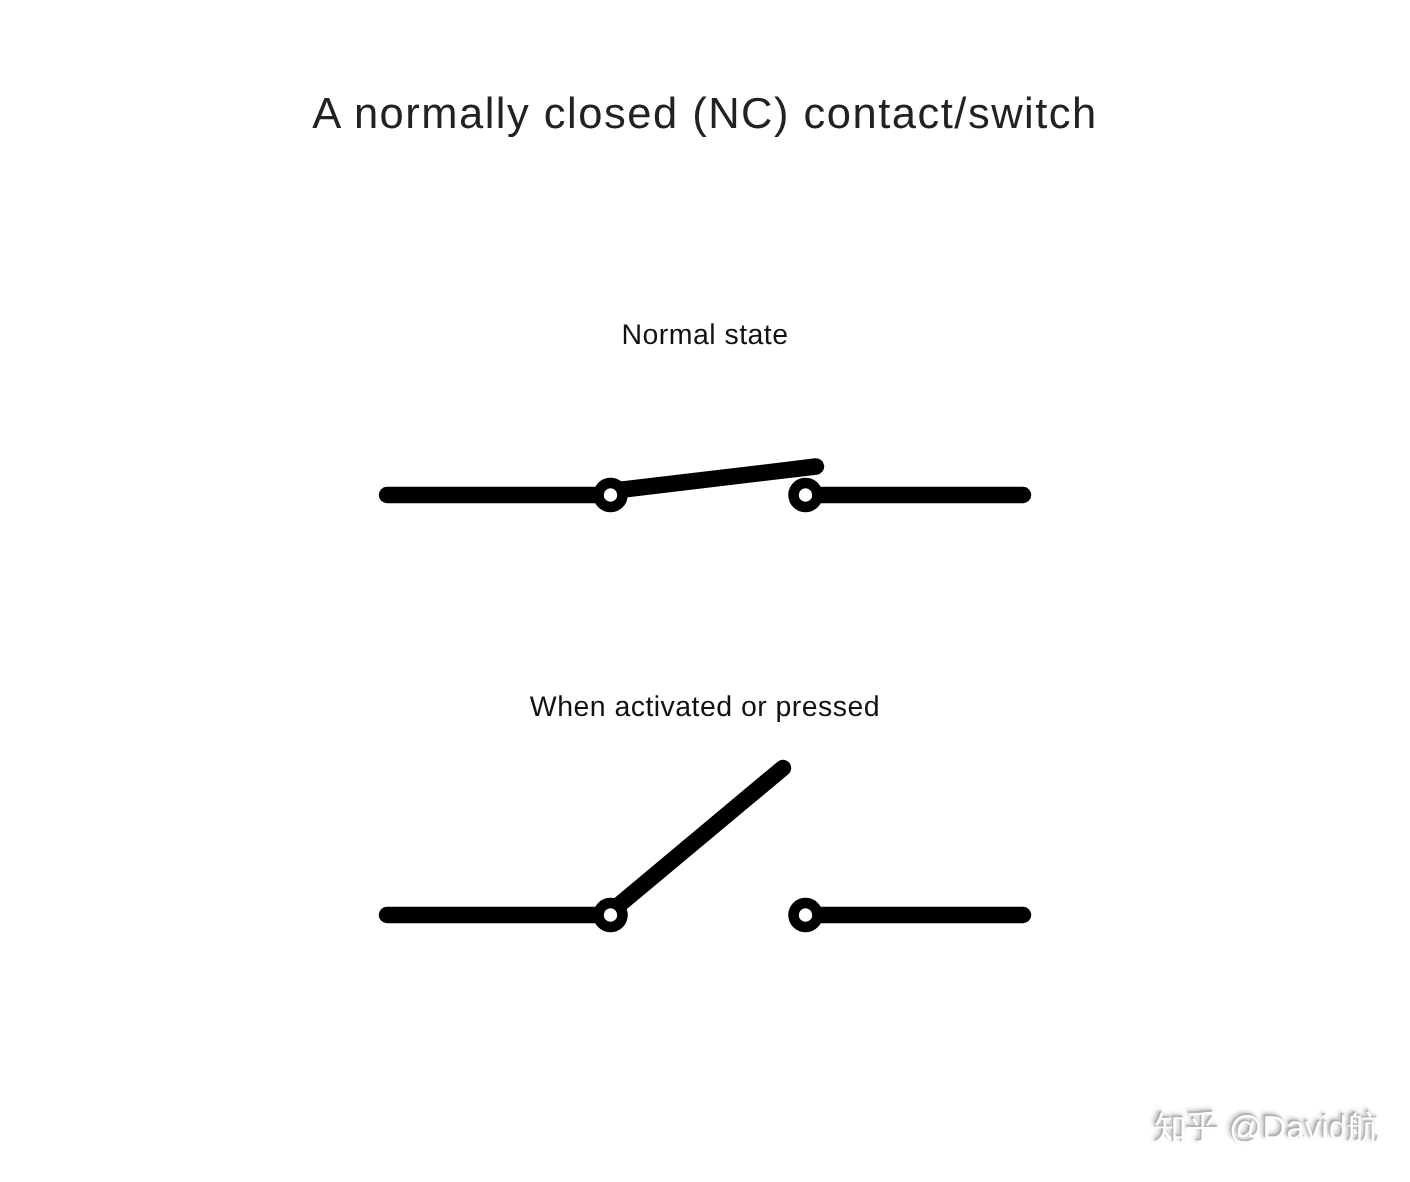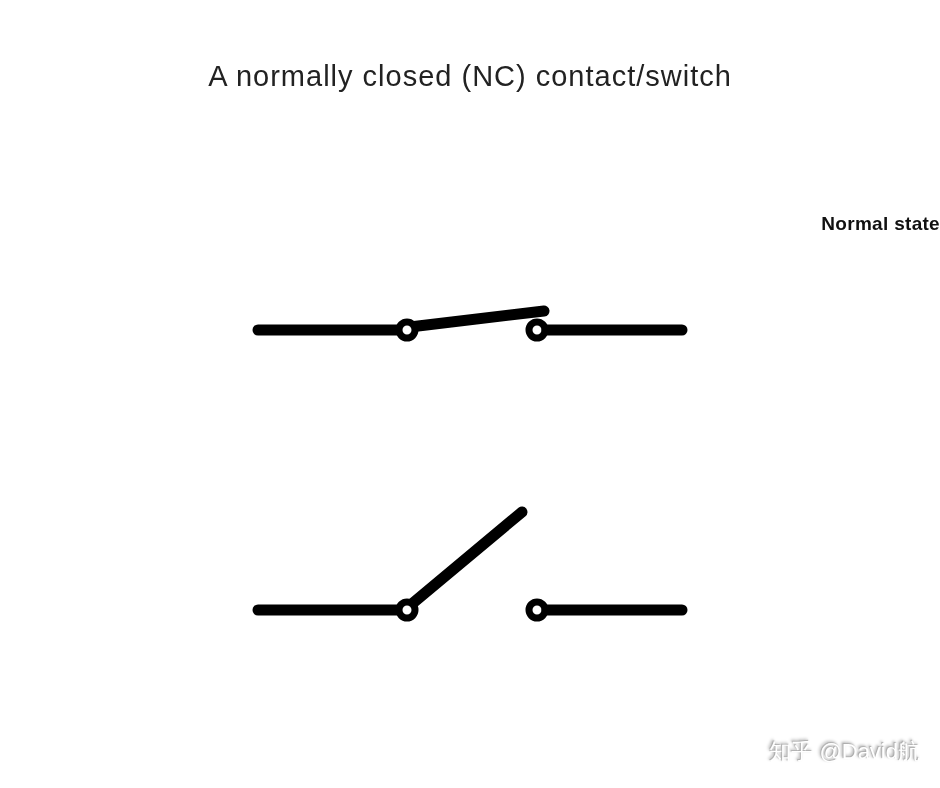--- a/index.html
+++ b/index.html
@@ -28,23 +28,23 @@
     text-align:center;
     font-size:29px;
     font-weight:400;
     letter-spacing:1px;
     color:var(--title-color);
   }
   .state-label{
     position:absolute;
     left:0;
     width:100%;
-    text-align:right;
+    text-align:center;
     font-size:19px;
-    font-weight:700;
+    font-weight:400;
     letter-spacing:0.3px;
     color:var(--label-color);
   }
   .state-label.normal{top:213px;}
   .state-label.activated{top:461px;}
   .switch-svg{
     position:absolute;
     left:250px;
     display:block;
   }
@@ -81,20 +81,21 @@
   <div class="state-label normal">Normal state</div>
 
   <svg class="switch-svg normal" width="440" height="60" viewBox="0 0 440 60">
     <line x1="8" y1="30" x2="149" y2="30"></line>
     <line x1="164" y1="26.5" x2="294" y2="11"></line>
     <circle cx="157" cy="30" r="8"></circle>
     <circle cx="287" cy="30" r="8"></circle>
     <line x1="297" y1="30" x2="432" y2="30"></line>
   </svg>
 
+  <div class="state-label activated">When activated or pressed</div>
 
   <svg class="switch-svg activated" width="440" height="140" viewBox="0 0 440 140">
     <line x1="8" y1="115" x2="149" y2="115"></line>
     <line x1="163" y1="108" x2="272" y2="17"></line>
     <circle cx="157" cy="115" r="8"></circle>
     <circle cx="287" cy="115" r="8"></circle>
     <line x1="297" y1="115" x2="432" y2="115"></line>
   </svg>
 
   <div class="watermark">

